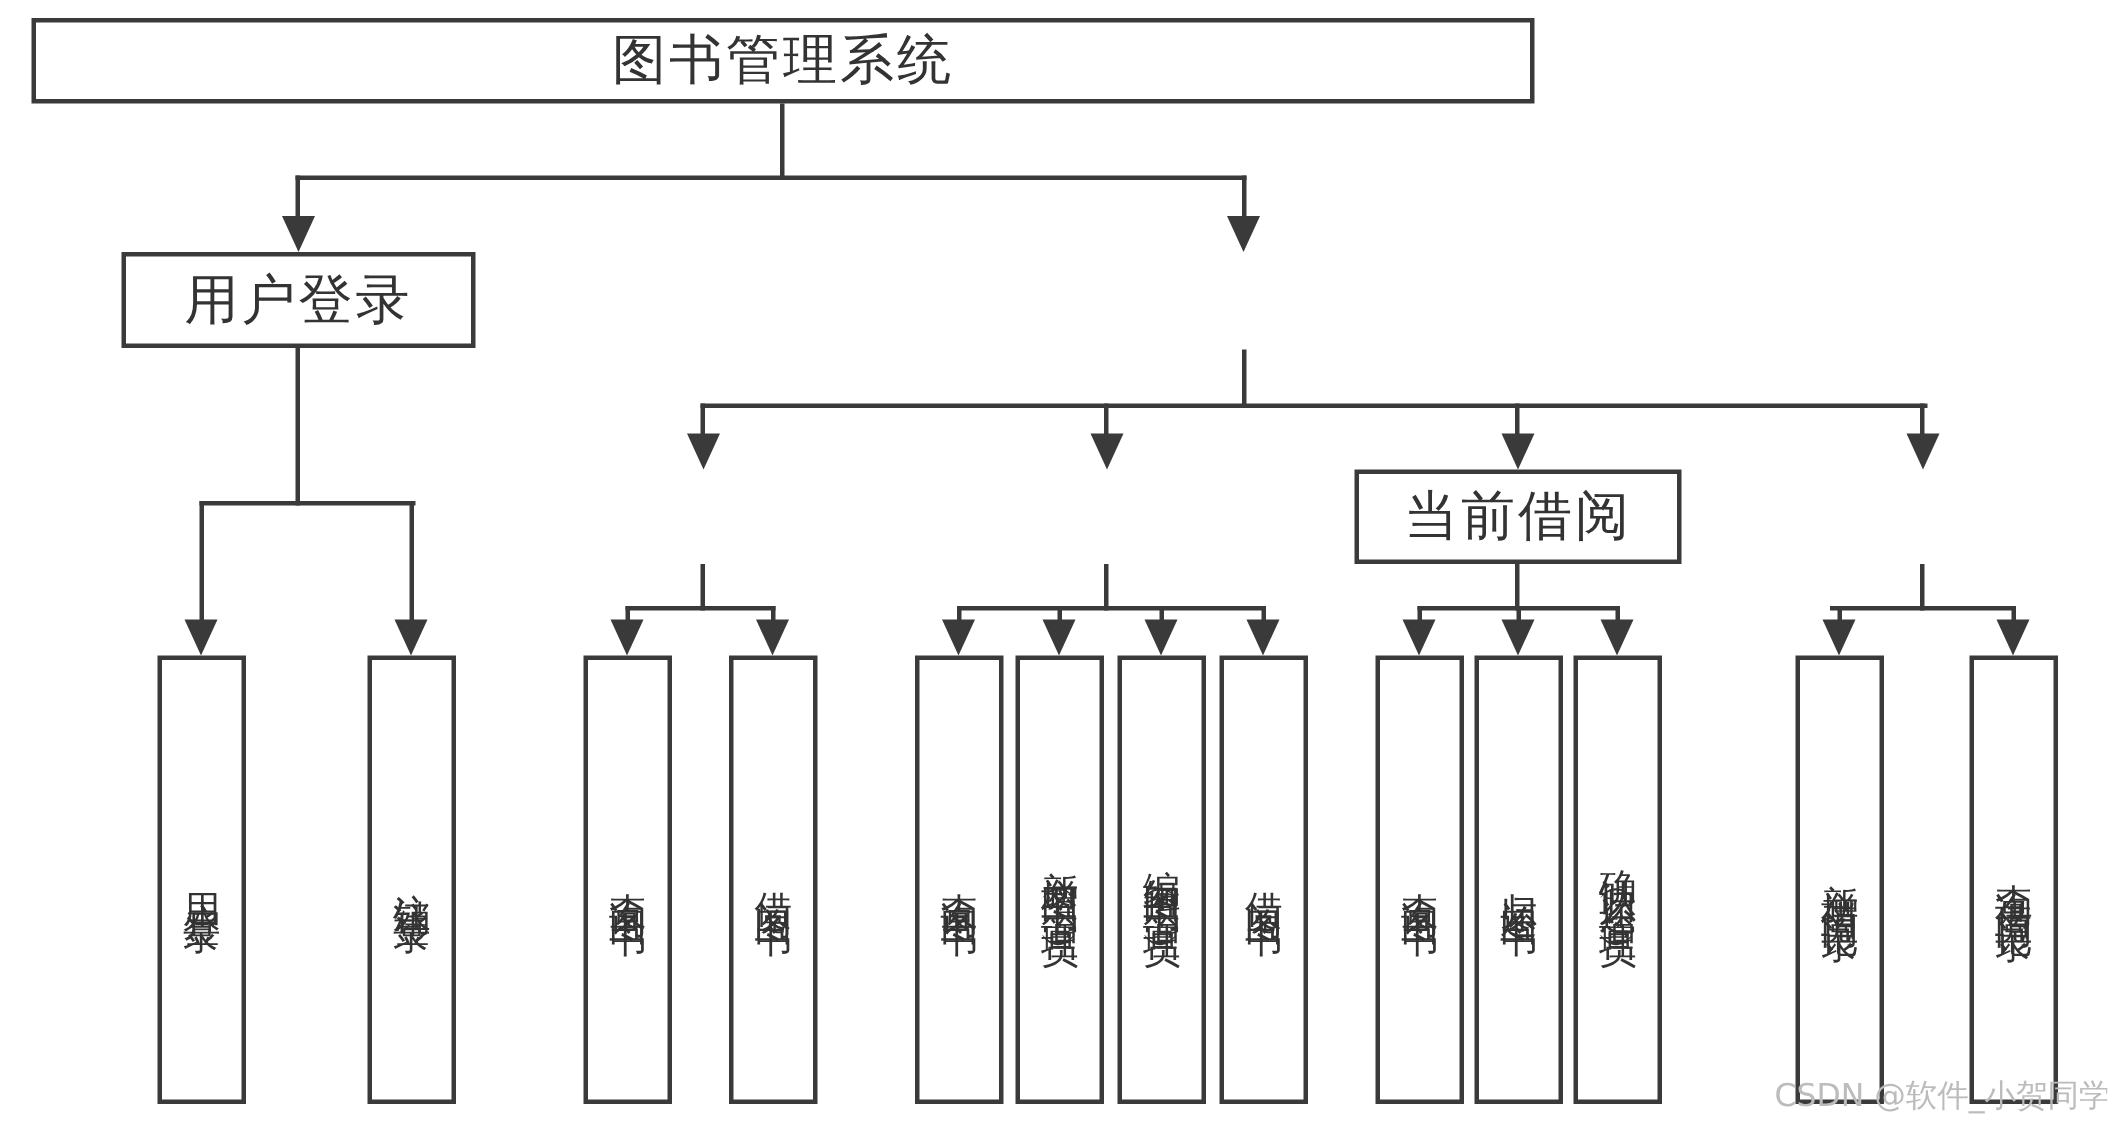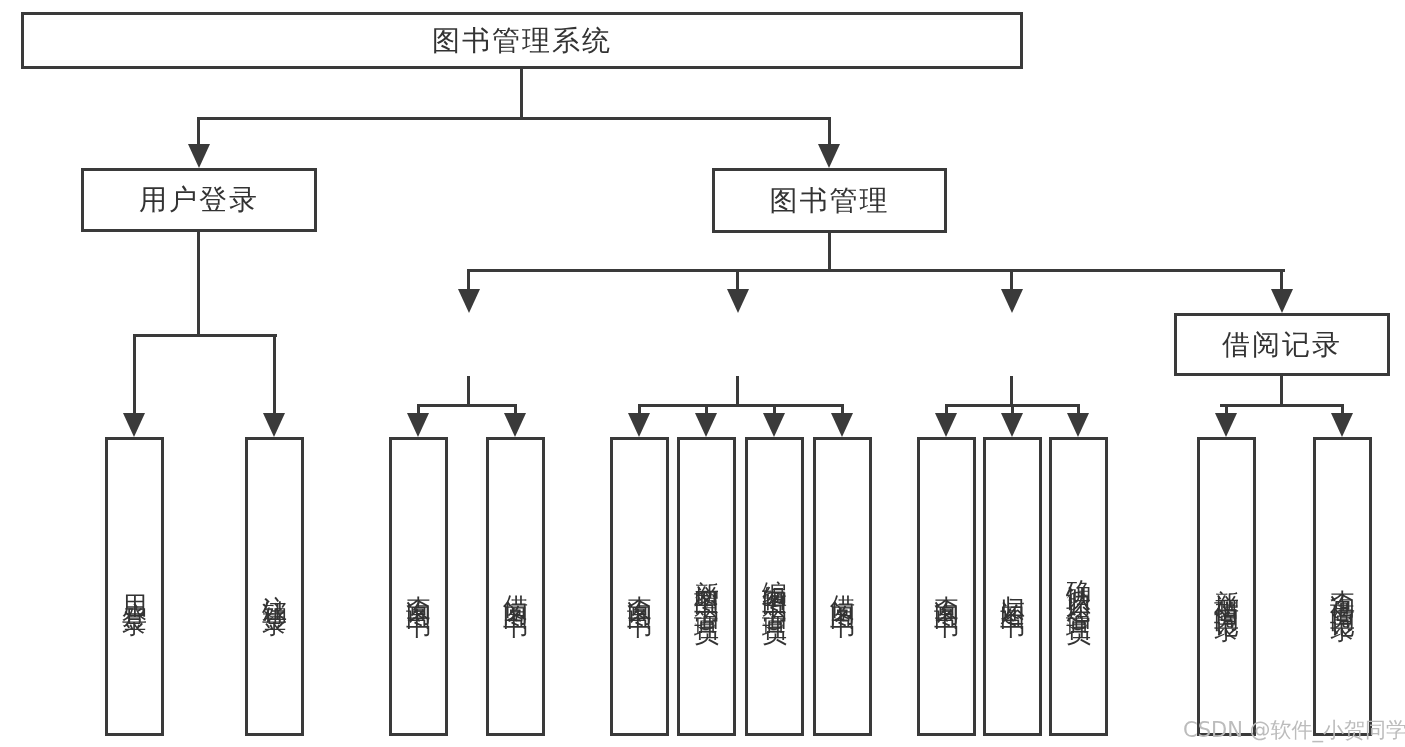--- a/index.html
+++ b/index.html
@@ -19,21 +19,21 @@
     position: absolute;
     box-sizing: border-box;
     border: 3px solid var(--line, #3a3a3a);
     background: #ffffff;
     display: flex;
     align-items: center;
     justify-content: center;
     z-index: 2;
   }
   .hlabel {
-    font-size: 28px;
+    font-size: 36px;
     letter-spacing: 2px;
     color: var(--text, #333333);
     white-space: nowrap;
   }
   .vbox {
     position: absolute;
     box-sizing: border-box;
     top: 437px;
     width: 59px;
     height: 299px;
@@ -96,44 +96,41 @@
   <div class="vline" style="left:520px;top:68px;height:50px"></div>
   <div class="hline" style="left:197px;top:117px;width:634px"></div>
   <div class="vline" style="left:197px;top:117px;height:30px"></div>
   <div class="tri" style="left:188px;top:144px"></div>
   <div class="vline" style="left:828px;top:117px;height:30px"></div>
   <div class="tri" style="left:818px;top:144px"></div>
 
   <div class="hbox" style="left:81px;top:168px;width:236px;height:64px">
     <span class="hlabel">用户登录</span>
   </div>
-  <div class="hbox" style="left:712px;top:168px;width:235px;height:65px">
-    <span class="hlabel">图书管理</span>
-  </div>
 
   <div class="vline" style="left:197px;top:232px;height:105px"></div>
   <div class="hline" style="left:133px;top:334px;width:144px"></div>
   <div class="vline" style="left:133px;top:334px;height:82px"></div>
   <div class="tri" style="left:123px;top:413px"></div>
   <div class="vline" style="left:273px;top:334px;height:82px"></div>
   <div class="tri" style="left:263px;top:413px"></div>
 
   <div class="vline" style="left:828px;top:233px;height:39px"></div>
   <div class="hline" style="left:467px;top:269px;width:818px"></div>
   <div class="vline" style="left:467px;top:269px;height:24px"></div>
   <div class="tri" style="left:458px;top:289px"></div>
   <div class="vline" style="left:736px;top:269px;height:24px"></div>
   <div class="tri" style="left:727px;top:289px"></div>
   <div class="vline" style="left:1010px;top:269px;height:24px"></div>
   <div class="tri" style="left:1001px;top:289px"></div>
   <div class="vline" style="left:1280px;top:269px;height:24px"></div>
   <div class="tri" style="left:1271px;top:289px"></div>
 
-  <div class="hbox" style="left:1174px;top:313px;width:216px;height:63px">
-    <span class="hlabel">借阅记录</span>
+  <div class="hbox" style="left:903px;top:313px;width:218px;height:63px">
+    <span class="hlabel">当前借阅</span>
   </div>
 
   <div class="vline" style="left:467px;top:376px;height:31px"></div>
   <div class="hline" style="left:417px;top:404px;width:100px"></div>
   <div class="vline" style="left:417px;top:404px;height:12px"></div>
   <div class="tri" style="left:407px;top:413px"></div>
   <div class="vline" style="left:514px;top:404px;height:12px"></div>
   <div class="tri" style="left:504px;top:413px"></div>
 
   <div class="vline" style="left:736px;top:376px;height:31px"></div>

